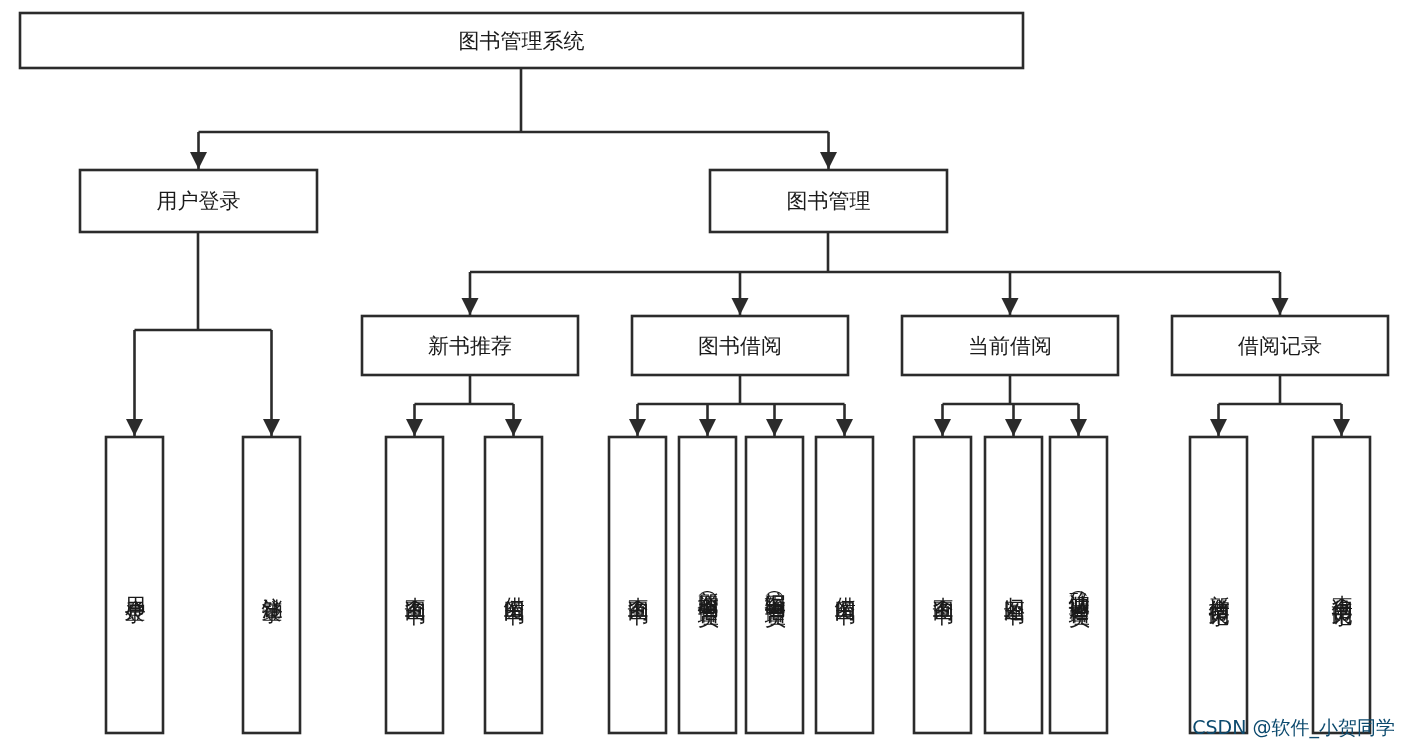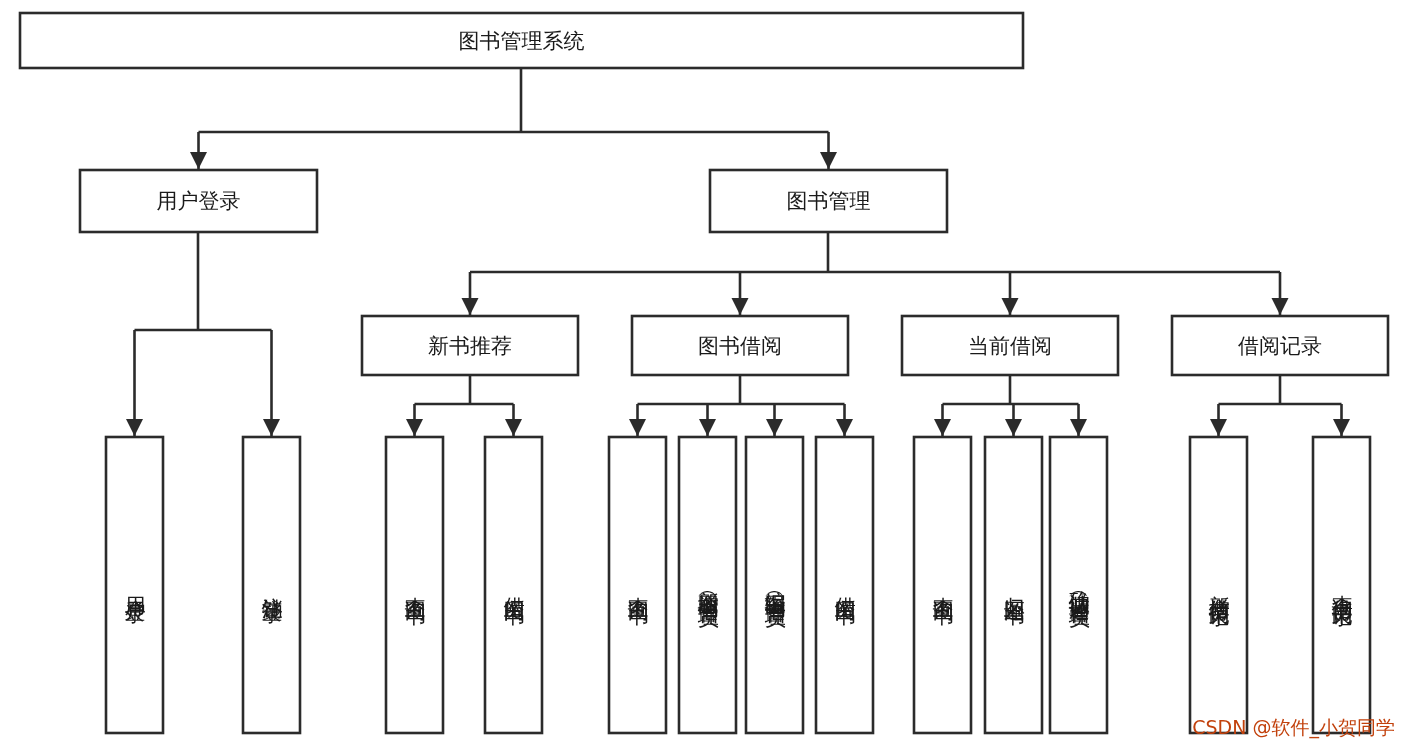--- a/index.html
+++ b/index.html
@@ -63,21 +63,21 @@
     text-align: center;
     white-space: nowrap;
     pointer-events: none;
   }
   #watermark {
     position: absolute;
     right: 10px;
     bottom: 6px;
     font-family: "DejaVu Sans", "Liberation Sans", sans-serif;
     font-size: 19px;
-    color: #c2410c;
+    color: #0c4a6e;
     white-space: nowrap;
   }
 </style>
 </head>
 <body>
 
 <div id="diagram-root">
   <svg id="tree-svg" viewBox="0 0 1405 747" xmlns="http://www.w3.org/2000/svg">
     <defs></defs>
     <g id="edges-layer">

